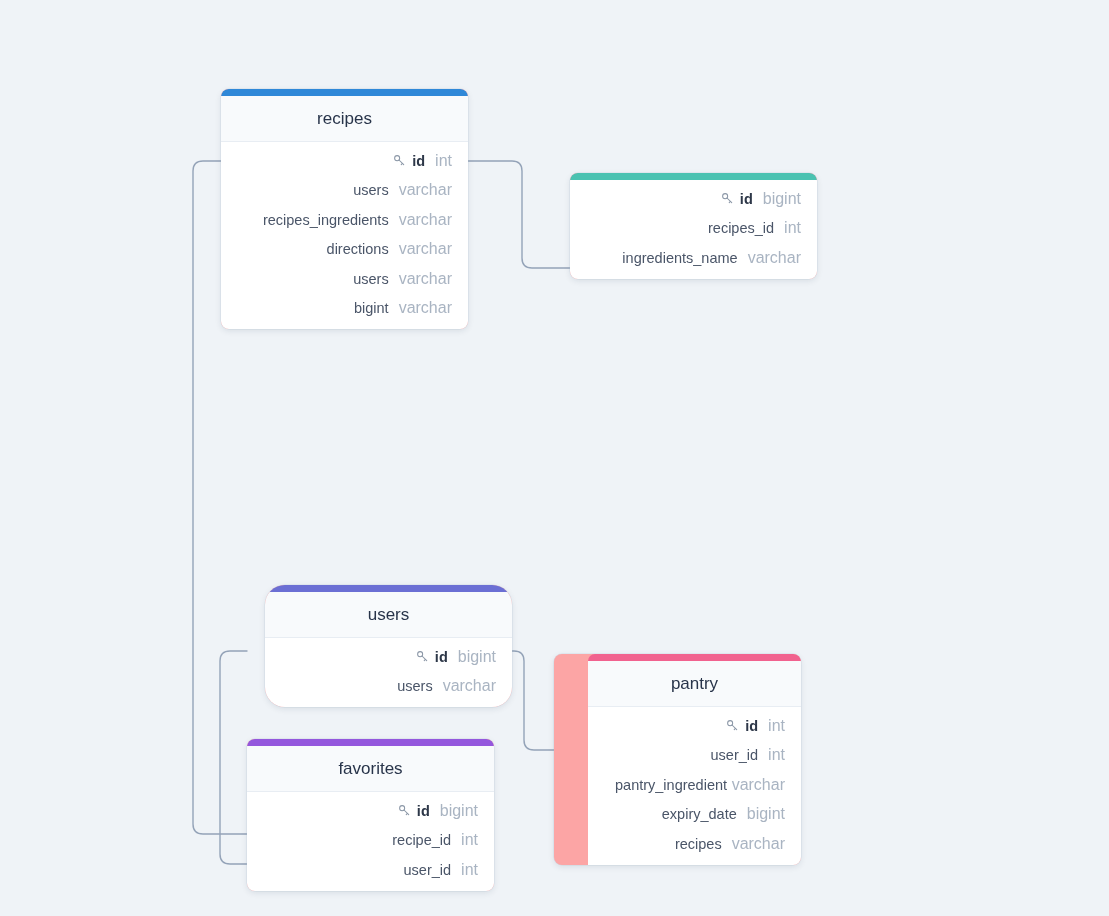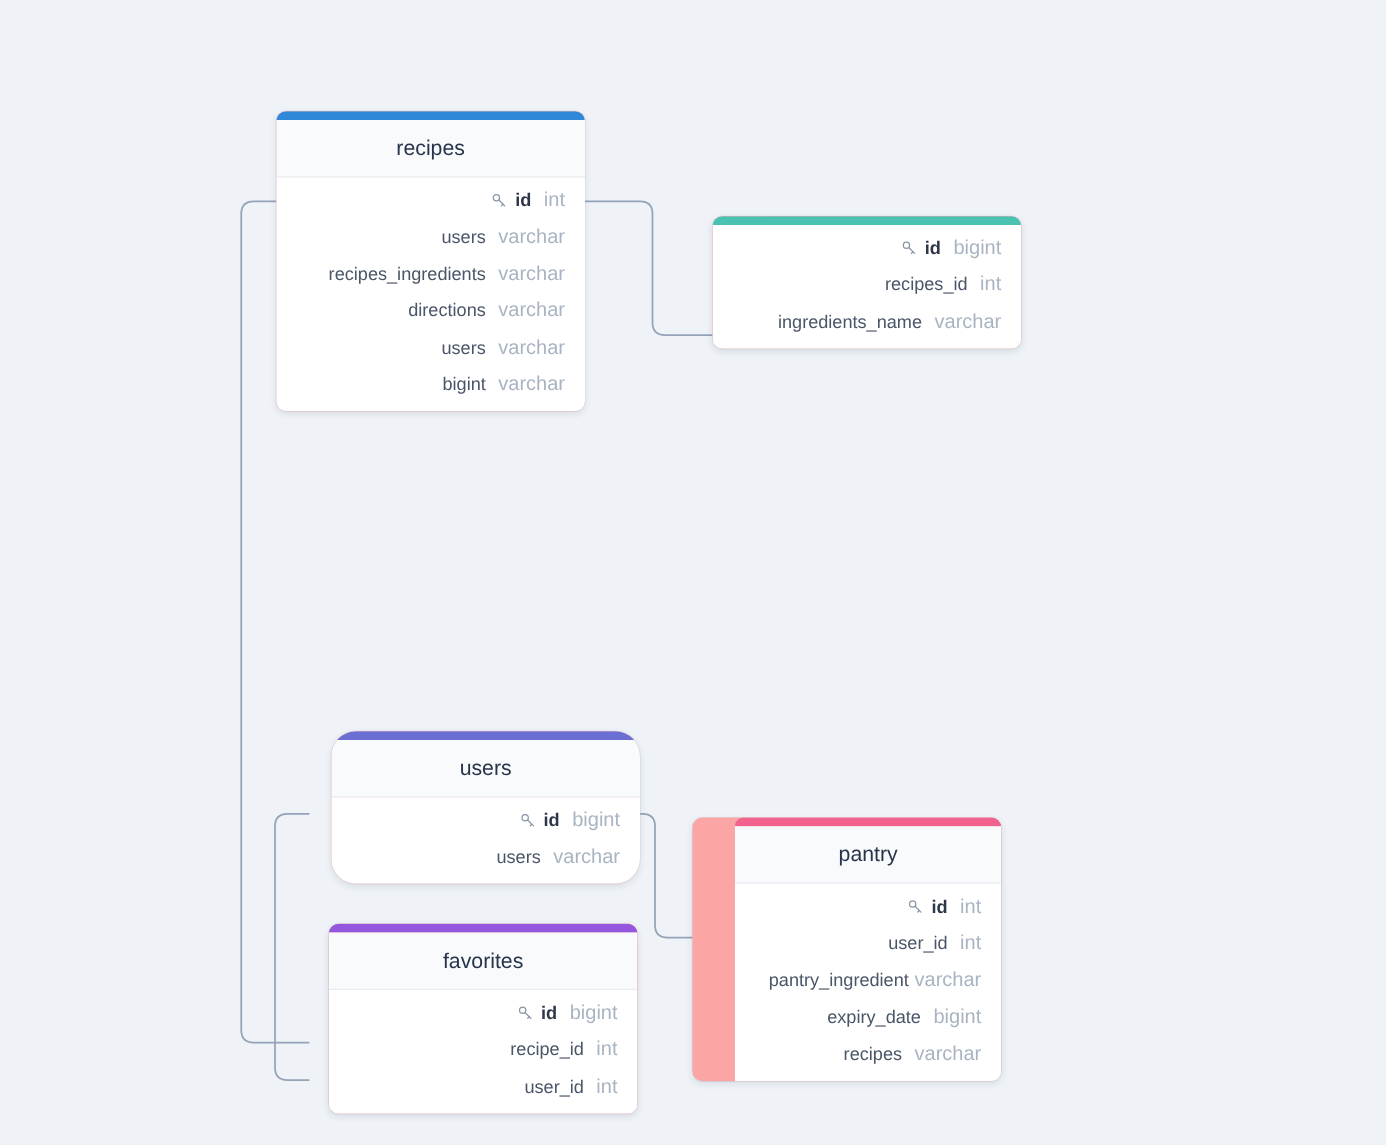--- a/index.html
+++ b/index.html
@@ -229,21 +229,21 @@
           </div>
           <div class="row">
             <div class="row-left">
               <span class="key-spacer"></span>
               <span class="col-name">users</span>
             </div>
             <span class="col-type">varchar</span>
           </div>
         </div>
       </div>
-      <div class="table-card" style="left: 247px; top: 739px; width: 247px; margin-left: 16px;">
+      <div class="table-card" style="left: 247px; top: 739px; width: 247px;">
         <div class="accent-bar" style="background: rgb(148, 87, 221);"></div>
         <div class="table-title">favorites</div>
         <div class="rows">
           <div class="row">
             <div class="row-left">
               <svg viewBox="0 0 16 16" class="key-icon">
                 <g fill="none" stroke="#8a96a6" stroke-width="1.25" stroke-linecap="round">
                   <circle cx="5.1" cy="5.1" r="3.1"></circle>
                   <path d="M7.4 7.4 L13.2 13.2"></path>
                   <path d="M11.6 11.6 L10.1 13.1"></path>

